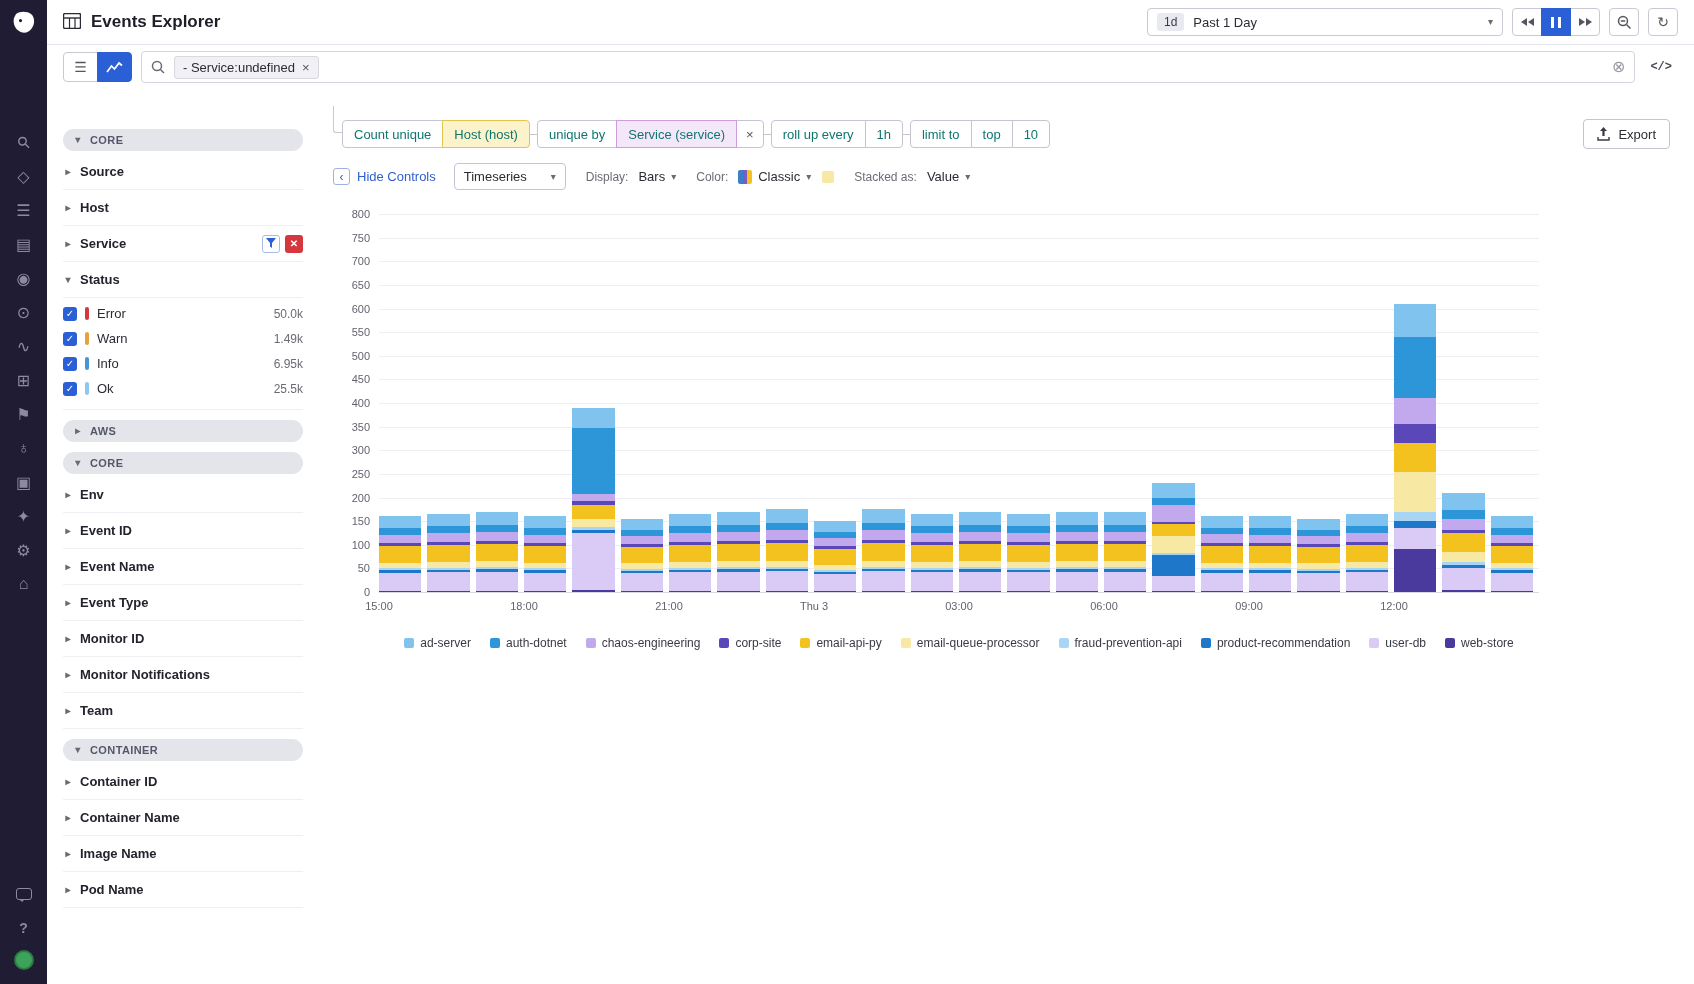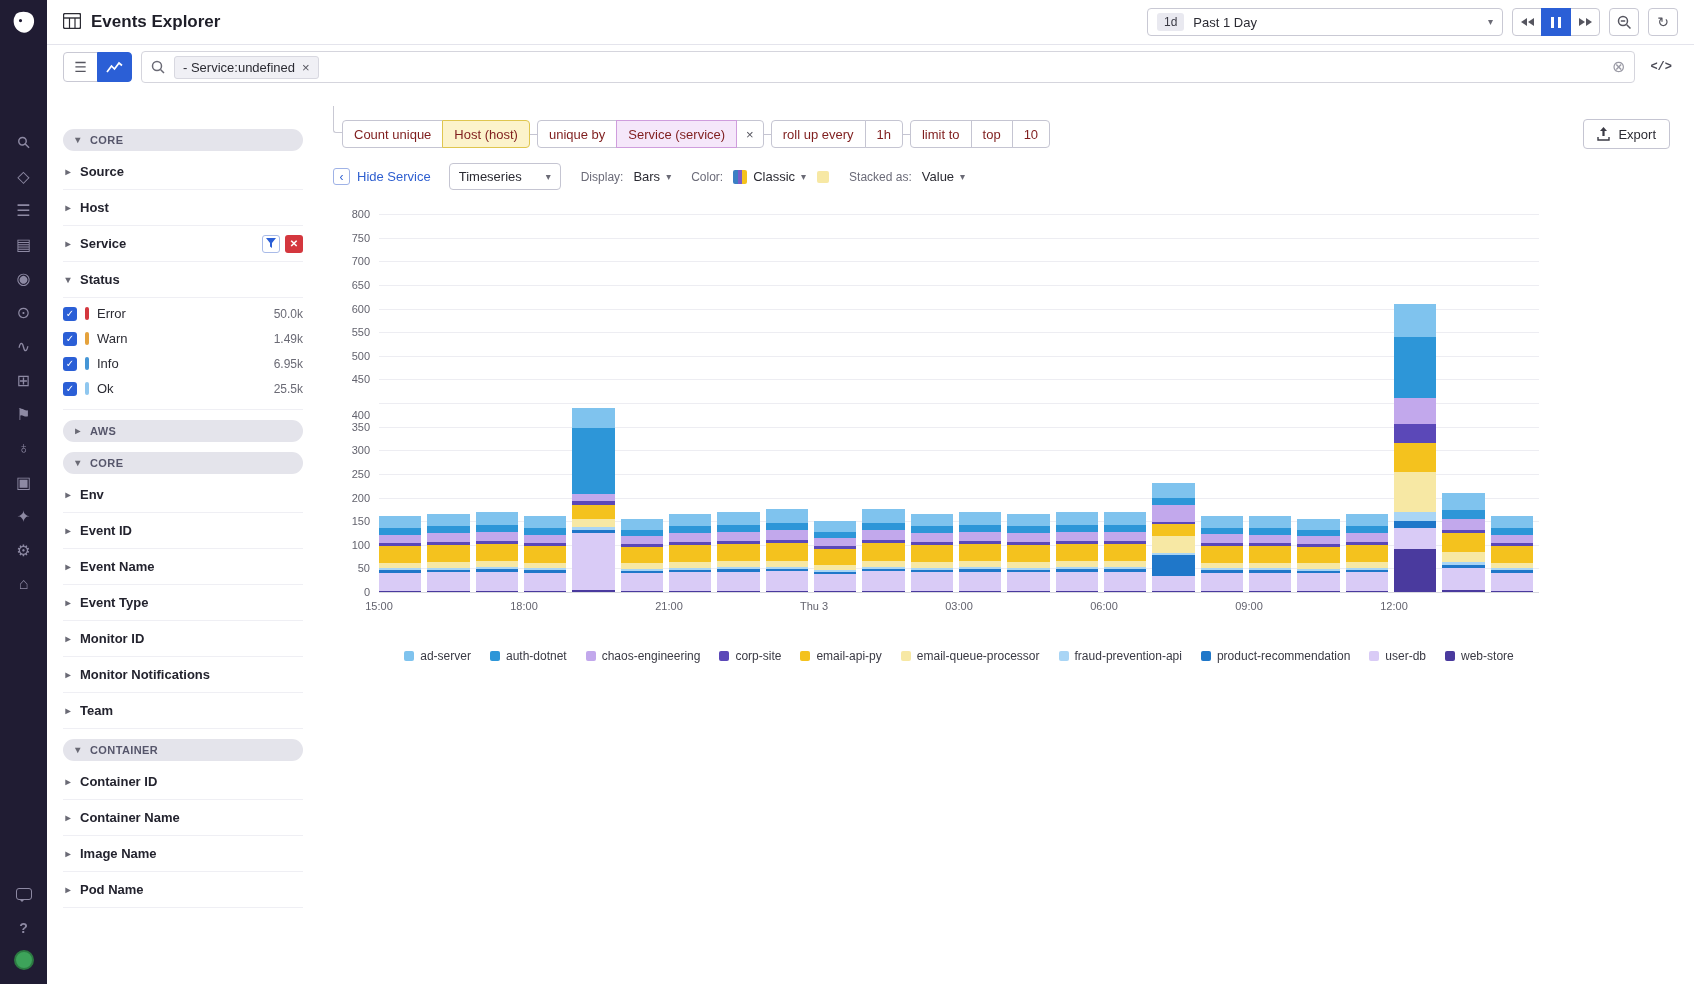--- a/index.html
+++ b/index.html
@@ -68,21 +68,21 @@
   .status-row{display:flex;align-items:center;gap:8px;height:25px;font-size:13px;color:#2b2b33;cursor:pointer;}
   .checkbox{width:14px;height:14px;background:#2b5fd6;border-radius:3px;color:#fff;font-size:10px;display:flex;align-items:center;justify-content:center;flex:0 0 14px;cursor:pointer;}
   .colorbar{width:4px;height:13px;border-radius:2px;flex:0 0 4px;}
   .status-count{margin-left:auto;color:#6a6a75;font-size:12px;}
 
   
   .main-panel{flex:1;padding:30px 24px 0 14px;position:relative;min-width:0;}
   .query-row{display:flex;align-items:center;position:relative;padding-left:9px;}
   .elbow{position:absolute;left:0;top:-13px;width:9px;height:27px;border-left:1px solid #c9c9d4;border-bottom:1px solid #c9c9d4;border-bottom-left-radius:3px;}
   .cluster{display:flex;}
-  .chip{height:28px;display:flex;align-items:center;padding:4px 11px;border:1px solid #c5c5d2;background:#fff;font-size:13px;color:#7f1d1d;white-space:nowrap;cursor:pointer;}
+  .chip{height:28px;display:flex;align-items:center;padding:4px 11px;border:1px solid #c5c5d2;background:#fff;font-size:13px;color:#0f766e;white-space:nowrap;cursor:pointer;}
   .cluster .chip+.chip{margin-left:-1px;}
   .cluster .chip:first-child{border-radius:4px 0 0 4px;}
   .cluster .chip:last-child{border-radius:0 4px 4px 0;}
   .cluster .chip:only-child{border-radius:4px;}
   .chip.host{background:#fcf3cb;border-color:#dfc64f;z-index:1;}
   .chip.service{background:#f5e7fa;border-color:#cf9ddd;z-index:1;}
   .chip.xchip{padding:0 9px;color:#55555f;}
   .connector{width:7px;height:1px;background:#c5c5d2;flex:0 0 7px;}
   .export-btn{margin-left:auto;height:30px;border:1px solid #c5c5d2;border-radius:4px;background:#fff;display:flex;align-items:center;gap:8px;padding:0 13px;font-size:13px;color:#2b2b33;cursor:pointer;font-family:inherit;}
 
@@ -99,21 +99,21 @@
   .chart-wrap{margin-top:24px;margin-left:46px;position:relative;width:1160px;height:378px;}
   .gridline{position:absolute;left:0;right:0;height:1px;background:#ededf2;}
   .gridline.zero{background:#d8d8df;}
   .ylabel{position:absolute;right:100%;margin-right:9px;font-size:11px;color:#63636e;transform:translateY(-50%);white-space:nowrap;}
   .bars{position:absolute;left:0;right:0;top:0;bottom:0;display:flex;align-items:flex-end;}
   .bar-slot{flex:1;display:flex;align-items:flex-end;padding-right:6px;}
   .bar{flex:1;display:flex;flex-direction:column;justify-content:flex-end;cursor:pointer;}
   .seg{width:100%;}
   .xlabels{position:absolute;top:100%;left:0;right:0;height:22px;}
   .xtick{position:absolute;top:8px;transform:translateX(-50%);font-size:11px;color:#63636e;white-space:nowrap;}
-  .legend{display:flex;justify-content:center;gap:19px;margin-top:57px;margin-left:46px;width:1160px;}
+  .legend{display:flex;justify-content:center;gap:19px;margin-top:44px;margin-left:46px;width:1160px;}
   .legend-item{display:flex;align-items:center;gap:6px;font-size:12px;color:#3a3a44;cursor:pointer;white-space:nowrap;}
   .legend-sq{width:10px;height:10px;border-radius:2px;flex:0 0 10px;}
 </style>
 </head>
 <body>
 
 <nav class="rail">
   <div class="logo">
     <svg width="26" height="26" viewBox="0 0 26 26">
         <path fill="#fff" fill-rule="evenodd" d="M5 4 C9 1 16 1 20 4 C24 7 24 14 21 18 C18 23 12 24 8 21 C3 18 2 12 3 8 Z M9.5 9 a1.6 1.6 0 1 1 0 3.2 a1.6 1.6 0 1 1 0-3.2"></path>
@@ -361,21 +361,21 @@
               <path d="M6.5 0 L10 4 H7.6 V9 H5.4 V4 H3 Z" fill="#3a3a44"></path>
               <path d="M1 10 V13 H12 V10" fill="none" stroke="#3a3a44" stroke-width="1.4"></path>
             </svg>
           <span>Export</span>
         </button>
       </div>
 
       <div class="controls-row">
         <span class="hide-controls">
           <span class="hc-box">‹</span>
-          <span>Hide Service</span>
+          <span>Hide Controls</span>
         </span>
         <div class="select">
           <span>Timeseries</span>
           <span class="caret">▾</span>
         </div>
         <span class="ctl-label">Display:</span>
         <span class="ctl-value">
           <span>Bars</span>
           <span class="caret">▾</span>
         </span>
@@ -405,21 +405,21 @@
             <span class="ylabel" style="top: 307.125px;">150</span>
             <div class="gridline" style="top: 283.5px;"></div>
             <span class="ylabel" style="top: 283.5px; margin-left: 15px;">200</span>
             <div class="gridline" style="top: 259.875px;"></div>
             <span class="ylabel" style="top: 259.875px;">250</span>
             <div class="gridline" style="top: 236.25px;"></div>
             <span class="ylabel" style="top: 236.25px;">300</span>
             <div class="gridline" style="top: 212.625px;"></div>
             <span class="ylabel" style="top: 212.625px;">350</span>
             <div class="gridline" style="top: 189px;"></div>
-            <span class="ylabel" style="top: 201px;">400</span>
+            <span class="ylabel" style="top: 189px;">400</span>
             <div class="gridline" style="top: 165.375px;"></div>
             <span class="ylabel" style="top: 165.375px;">450</span>
             <div class="gridline" style="top: 141.75px;"></div>
             <span class="ylabel" style="top: 141.75px;">500</span>
             <div class="gridline" style="top: 118.125px;"></div>
             <span class="ylabel" style="top: 118.125px;">550</span>
             <div class="gridline" style="top: 94.5px;"></div>
             <span class="ylabel" style="top: 94.5px;">600</span>
             <div class="gridline" style="top: 70.875px;"></div>
             <span class="ylabel" style="top: 70.875px;">650</span>

